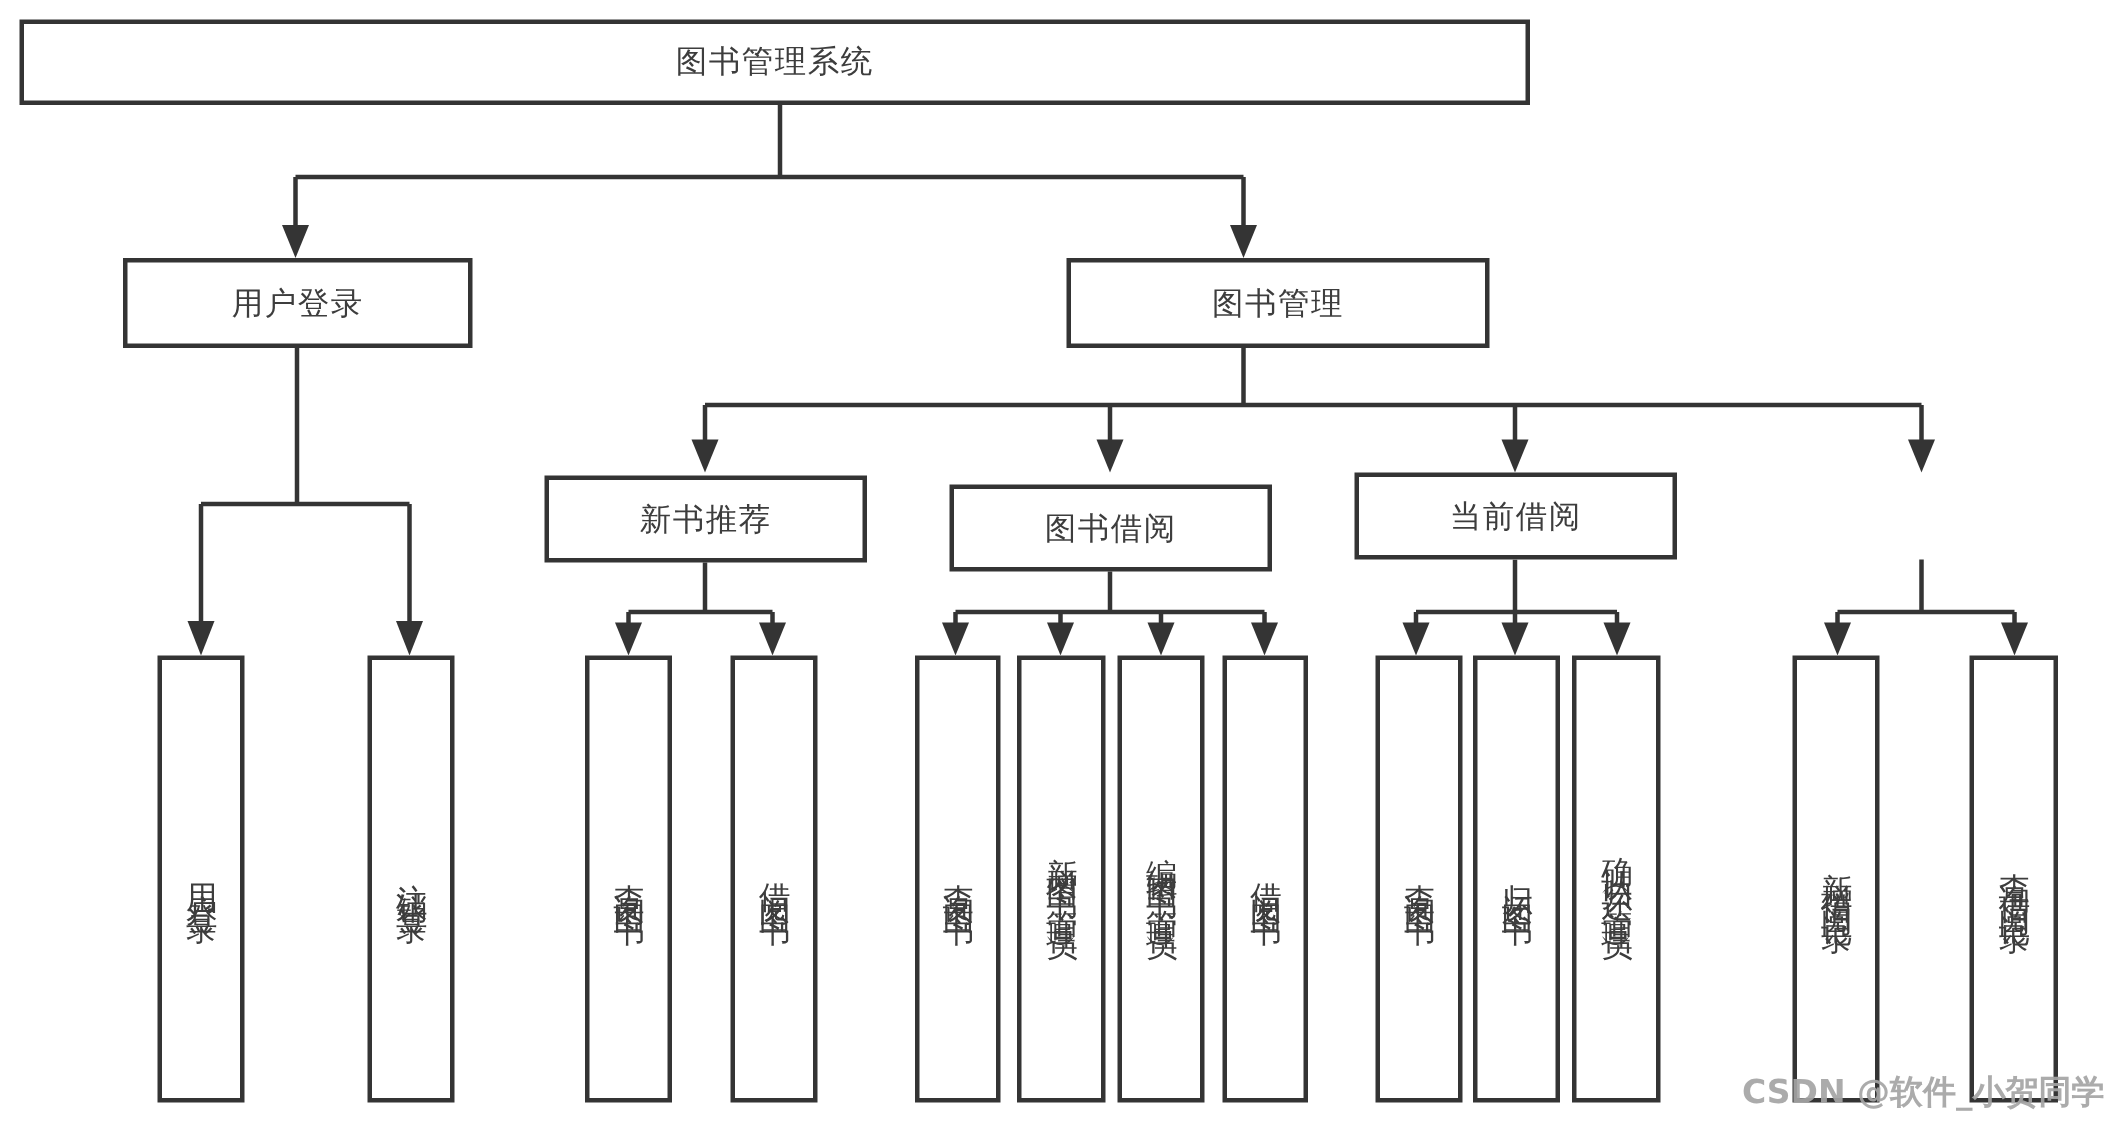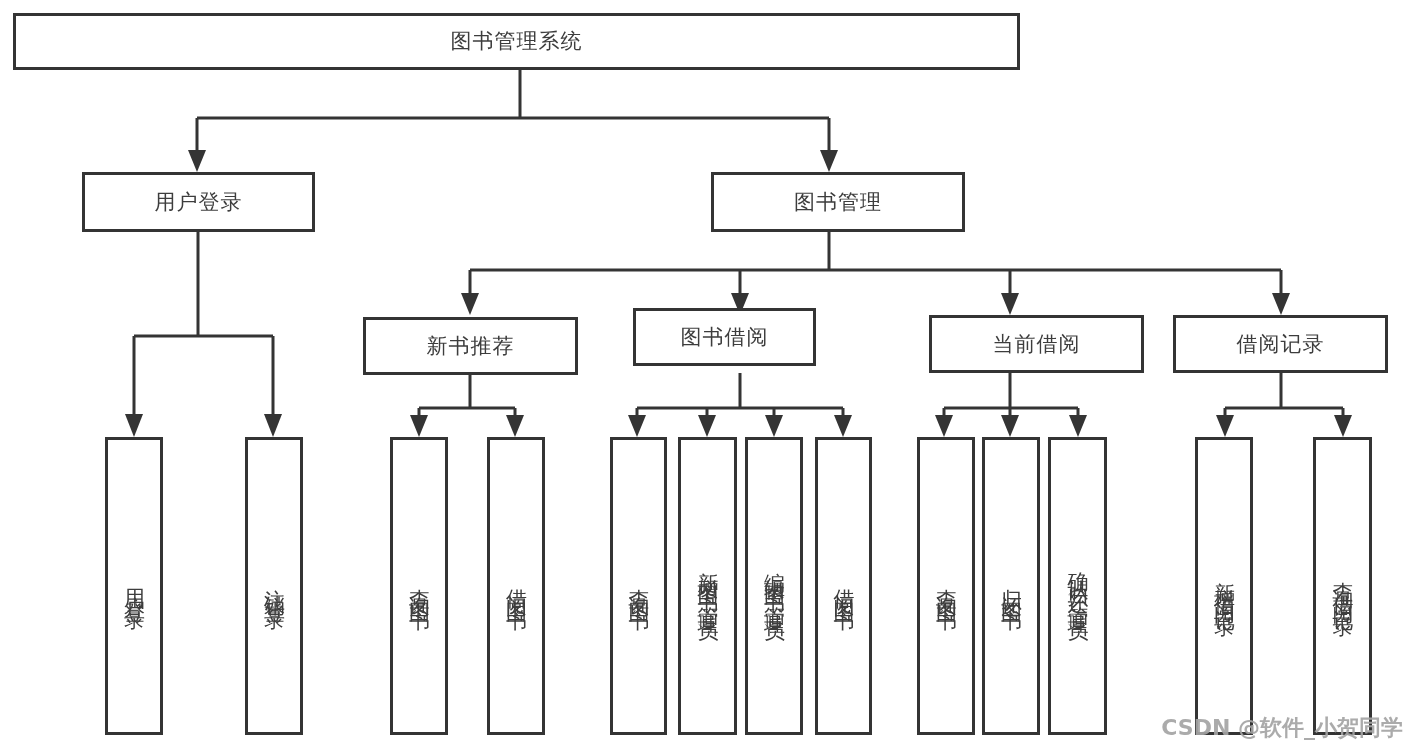--- a/index.html
+++ b/index.html
@@ -98,26 +98,25 @@
       <polygon points="1001,415 1019,415 1010,437"></polygon>
       <polygon points="1069,415 1087,415 1078,437"></polygon>
       <polygon points="1216,415 1234,415 1225,437"></polygon>
       <polygon points="1334,415 1352,415 1343,437"></polygon>
     </g>
   </svg>
 
   <div class="node" style="left:13px; top:13px; width:1007px; height:57px;">图书管理系统</div>
 
   <div class="node" style="left:82px; top:172px; width:233px; height:60px;">用户登录</div>
-  <div class="node" style="left:711px; top:172px; width:254px; height:60px;">图书管理</div>
+  <div class="node" style="left:711px; top:172px; width:282px; height:60px;">图书管理</div>
 
   <div class="node" style="left:363px; top:317px; width:215px; height:58px;">新书推荐</div>
-  <div class="node" style="left:633px; top:308px; width:183px; height:58px;">图书借阅</div>
-  <div class="node" style="left:903px; top:315px; width:215px; height:58px;margin-left:26px;">当前借阅</div>
-  <div class="node" style="left:1173px; top:315px; width:215px; height:58px;">借阅记录</div>
+  <div class="node" style="left:633px; top:323px; width:215px; height:58px;">图书借阅</div>
+  <div class="node" style="left:903px; top:315px; width:215px; height:58px;">当前借阅</div>
 
   <div class="node vert" style="left:105px; top:437px; width:58px; height:298px;">用户登录</div>
   <div class="node vert" style="left:245px; top:437px; width:58px; height:298px;">注销登录</div>
 
   <div class="node vert" style="left:390px; top:437px; width:58px; height:298px;">查询图书</div>
   <div class="node vert" style="left:487px; top:437px; width:58px; height:298px;">借阅图书</div>
 
   <div class="node vert" style="left:610px; top:437px; width:57px; height:298px;">查询图书</div>
   <div class="node vert" style="left:678px; top:437px; width:59px; height:298px;">新增图书（管理员）</div>
   <div class="node vert" style="left:745px; top:437px; width:58px; height:298px;">编辑图书（管理员）</div>

